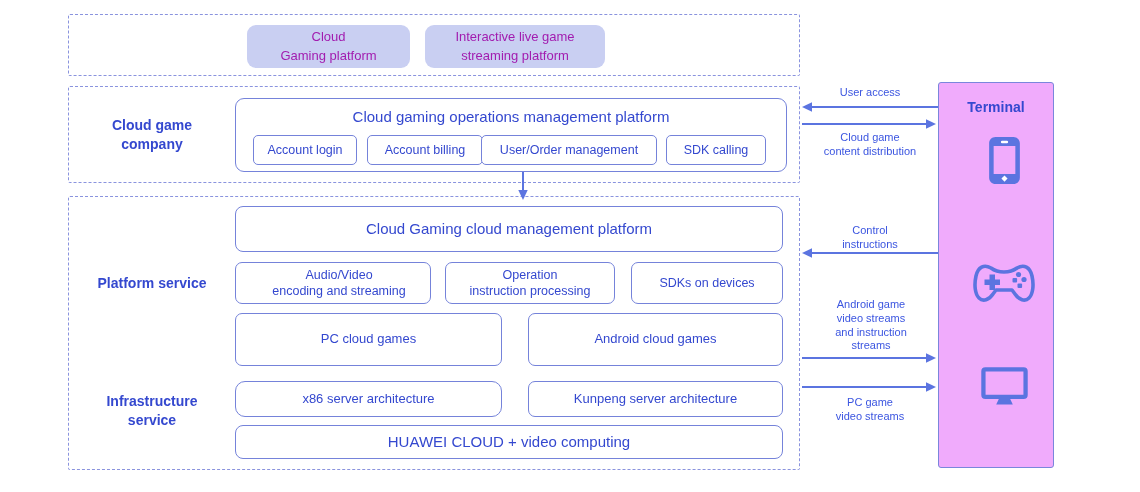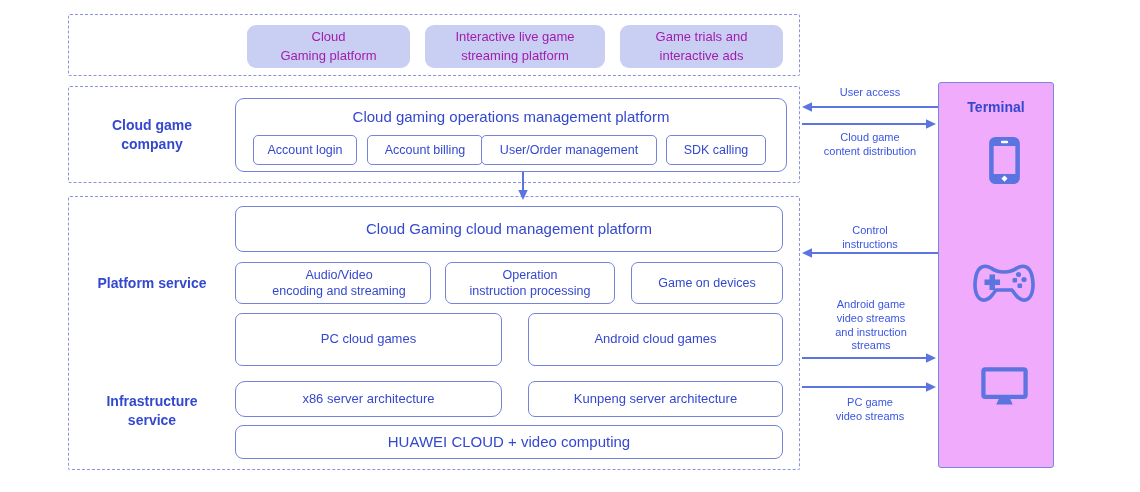--- a/index.html
+++ b/index.html
@@ -52,22 +52,20 @@
 </head>
 <body>
 
 <div class="canvas">
 
   <div class="dashed-section" style="left:68px; top:14px; width:732px; height:62px;"></div>
   <div class="fillbox" style="left:247px; top:25px; width:163px; height:43px;">Cloud
 Gaming platform</div>
   <div class="fillbox" style="left:425px; top:25px; width:180px; height:43px;">Interactive live game
 streaming platform</div>
-  <div class="fillbox" style="left:620px; top:25px; width:163px; height:43px;">Game trials and
-interactive ads</div>
 
   <div class="dashed-section" style="left:68px; top:86px; width:732px; height:97px;"></div>
   <div class="side-label" style="left:68px; top:116px; width:168px;">Cloud game
 company</div>
 
   <div class="obox" style="left:235px; top:98px; width:552px; height:74px; border-radius:9px;">
     <div class="ops-title">Cloud gaming operations management platform</div>
     <div class="obox module" style="left:17px; top:36px; width:104px; height:30px;">Account login</div>
     <div class="obox module" style="left:131px; top:36px; width:116px; height:30px;">Account billing</div>
     <div class="obox module" style="left:245px; top:36px; width:176px; height:30px;">User/Order management</div>
@@ -78,21 +76,21 @@
   <div class="side-label" style="left:68px; top:274px; width:168px;">Platform service</div>
   <div class="side-label" style="left:68px; top:392px; width:168px;">Infrastructure
 service</div>
 
   <div class="obox big-title" style="left:235px; top:206px; width:548px; height:46px; border-radius:8px;">Cloud Gaming cloud management platform</div>
 
   <div class="obox" style="left:235px; top:262px; width:196px; height:42px; font-size:12.5px;padding-left:12px;">Audio/Video
 encoding and streaming</div>
   <div class="obox" style="left:445px; top:262px; width:170px; height:42px; font-size:12.5px;">Operation
 instruction processing</div>
-  <div class="obox" style="left:631px; top:262px; width:152px; height:42px; font-size:12.5px;">Game on devices</div>
+  <div class="obox" style="left:631px; top:262px; width:152px; height:42px; font-size:12.5px;">SDKs on devices</div>
 
   <div class="obox" style="left:235px; top:313px; width:267px; height:53px;">PC cloud games</div>
   <div class="obox" style="left:528px; top:313px; width:255px; height:53px;">Android cloud games</div>
 
   <div class="obox" style="left:235px; top:381px; width:267px; height:36px;border-radius:10px;">x86 server architecture</div>
   <div class="obox" style="left:528px; top:381px; width:255px; height:36px;">Kunpeng server architecture</div>
 
   <div class="obox big-title" style="left:235px; top:425px; width:548px; height:34px; border-radius:8px;">HUAWEI CLOUD + video computing</div>
 
   <div class="terminal">

